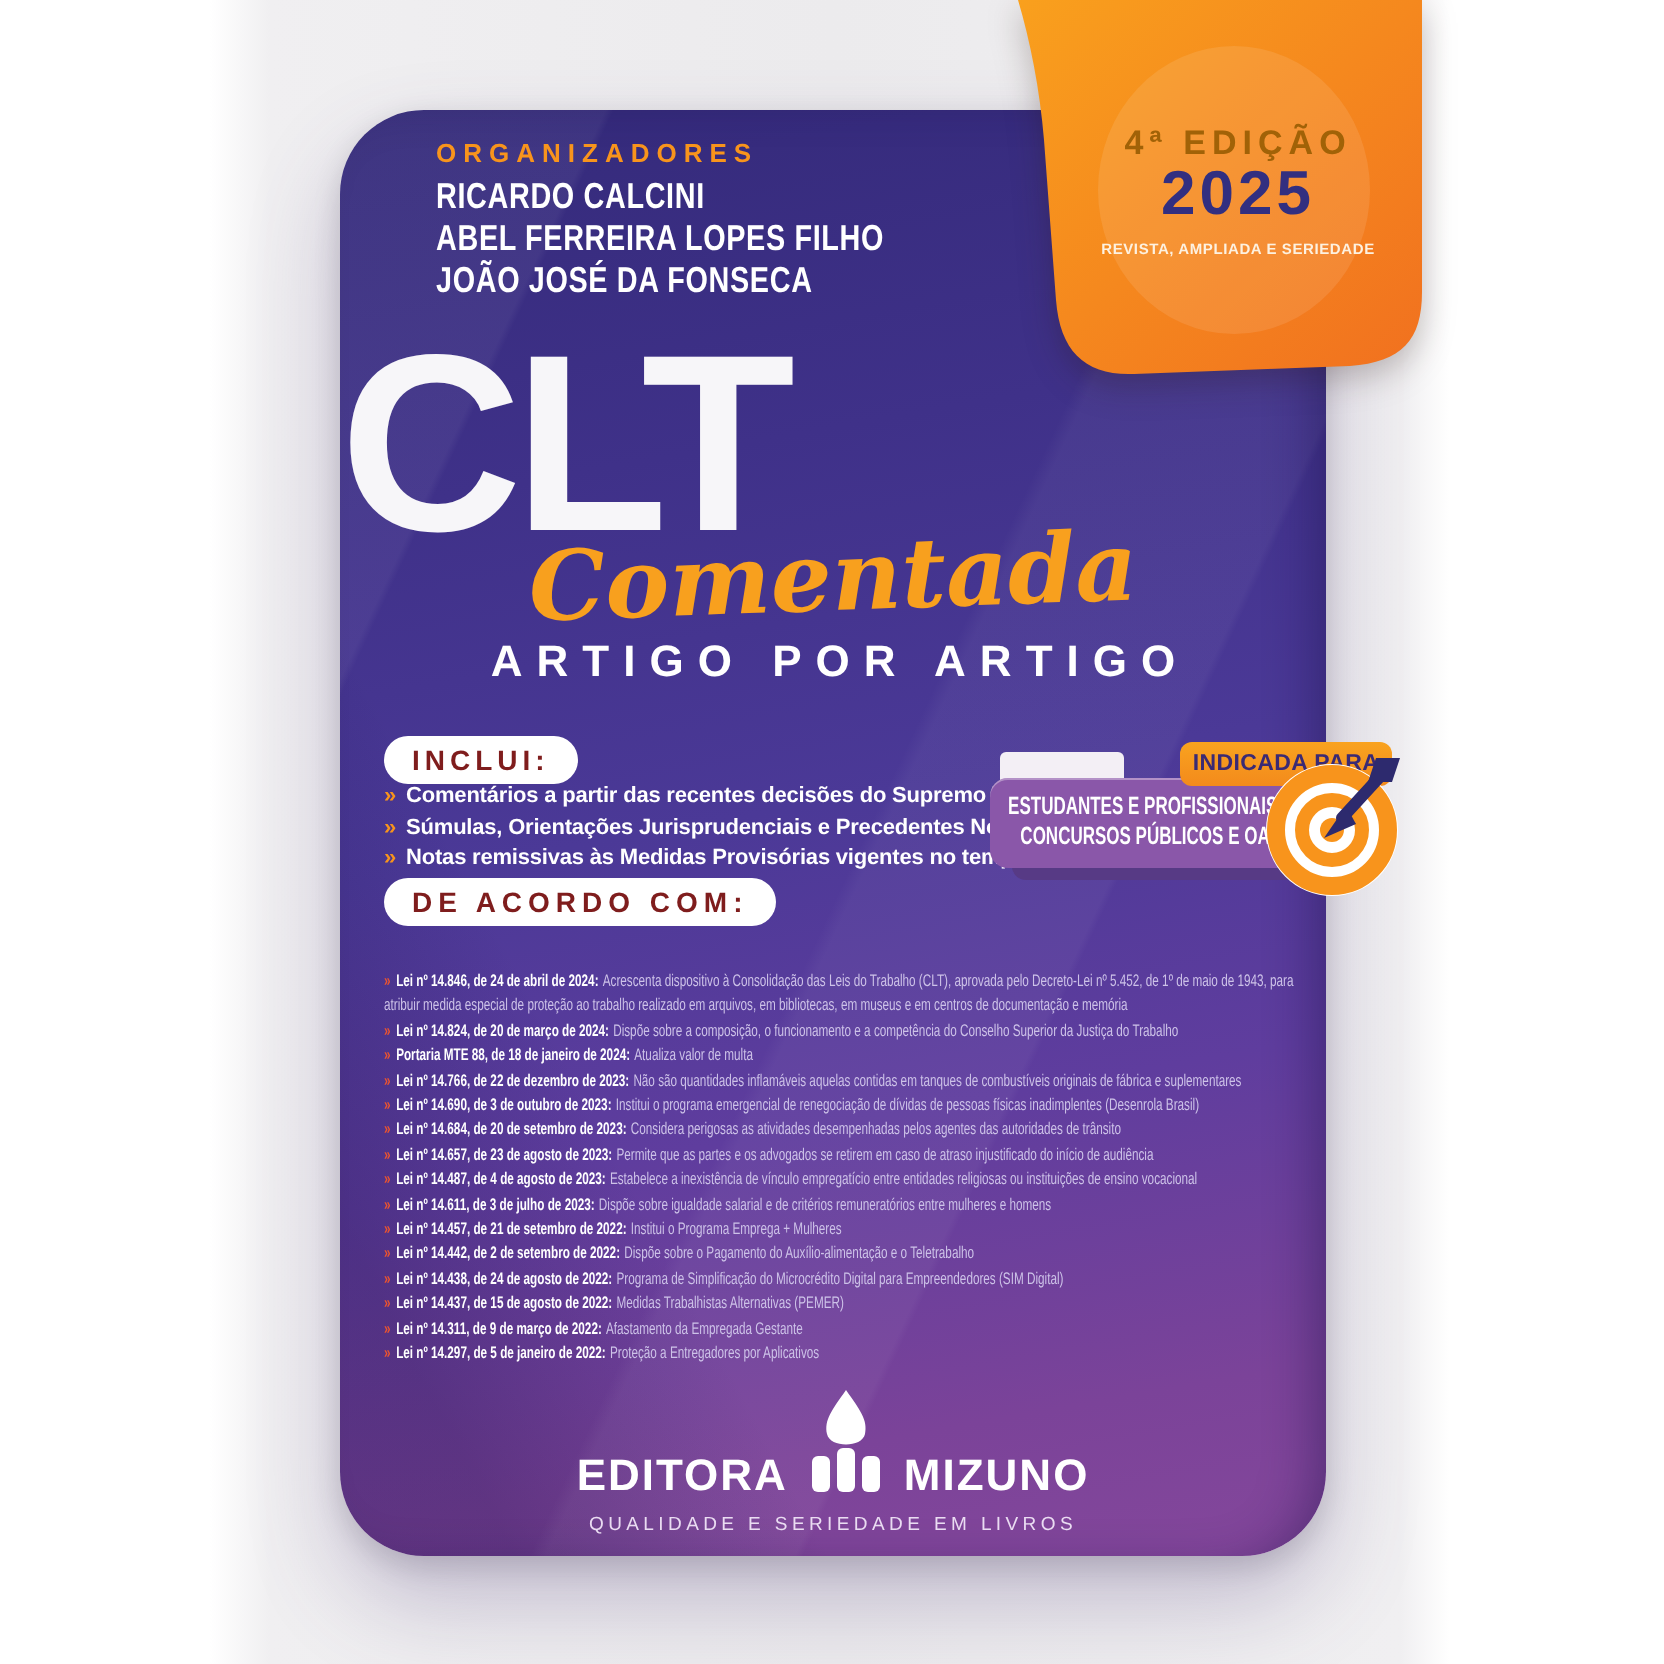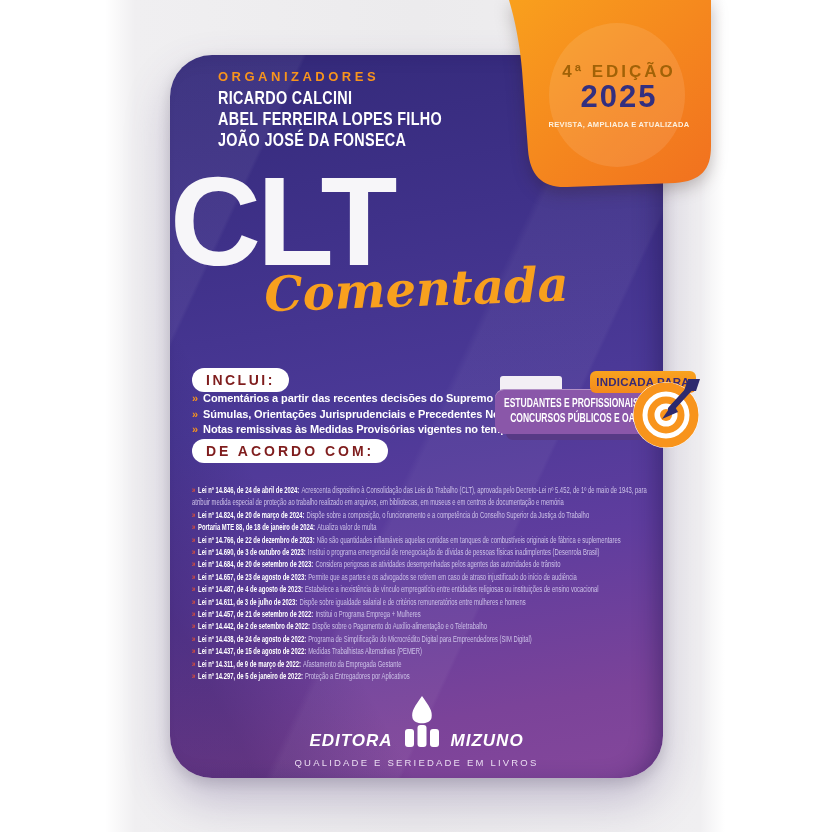--- a/index.html
+++ b/index.html
@@ -53,21 +53,21 @@
   .laws{position:absolute;left:22px;top:429px;width:655px;
     transform:scaleX(0.70);transform-origin:0 0;
     font-size:8.4px;line-height:12.4px;color:#cdc2e8;}
   .law{margin:0;}
   .law::before{content:"»";color:#ea5430;font-weight:bold;margin-right:4px;}
   .law-lead{font-weight:bold;color:#ffffff;margin-right:3px;}
 
   
   .logo-block{position:absolute;left:0;right:0;top:642px;text-align:center;}
   .logo-row{display:flex;align-items:flex-end;justify-content:center;gap:7px;height:56px;}
-  .logo-word{font-size:17px;font-weight:800;color:#ffffff;letter-spacing:1px;line-height:1;padding-bottom:4px;font-style:italic;}
+  .logo-word{font-size:22px;font-weight:800;color:#ffffff;letter-spacing:1px;line-height:1;padding-bottom:4px;}
   .logo-tagline{margin-top:4px;font-size:9.5px;letter-spacing:2.2px;color:#eadcf2;}
 
   
   .ribbon{position:absolute;left:505px;top:0;width:215px;height:195px;z-index:5;
     filter:drop-shadow(0 6px 8px rgba(40,20,10,0.25));}
   .ribbon svg{position:absolute;left:0;top:0;}
   .ribbon-edition{position:absolute;left:14px;top:62px;width:200px;text-align:center;
     font-size:17px;font-weight:800;color:#a16207;letter-spacing:3px;}
   .ribbon-year{position:absolute;left:14px;top:79px;width:200px;text-align:center;
     font-size:31px;font-weight:800;color:#322f80;letter-spacing:2px;}
@@ -98,20 +98,21 @@
 
     <div class="org-label">ORGANIZADORES</div>
     <div class="org-names">
       <div>RICARDO CALCINI</div>
       <div>ABEL FERREIRA LOPES FILHO</div>
       <div>JOÃO JOSÉ DA FONSECA</div>
     </div>
 
     <div class="title-main">CLT</div>
     <div class="title-script">Comentada</div>
+    <div class="title-sub">ARTIGO POR ARTIGO</div>
 
     <div class="pill pill-inclui">INCLUI:</div>
     <div class="inclui-list">
       <div class="inclui-item">Comentários a partir das recentes decisões do Supremo Tribunal Federal</div>
       <div class="inclui-item">Súmulas, Orientações Jurisprudenciais e Precedentes Normativos do TST</div>
       <div class="inclui-item">Notas remissivas às Medidas Provisórias vigentes no tempo</div>
     </div>
 
     <div class="pill pill-acordo">DE ACORDO COM:</div>
 
@@ -156,21 +157,21 @@
         <linearGradient id="og" x1="0" y1="0" x2="1" y2="1">
           <stop offset="0" stop-color="#f9a01d"></stop>
           <stop offset="1" stop-color="#f1701f"></stop>
         </linearGradient>
       </defs>
       <path d="M4,0 C10,20 15,45 17,70 L23,150 C25,176 38,188 62,187 L170,183 C196,181 206,170 206,146 L206,0 Z" fill="url(#og)"></path>
       <ellipse cx="112" cy="95" rx="68" ry="72" fill="rgba(255,255,255,0.10)"></ellipse>
     </svg>
     <div class="ribbon-edition">4ª EDIÇÃO</div>
     <div class="ribbon-year">2025</div>
-    <div class="ribbon-sub">REVISTA, AMPLIADA E ATUALIZADA</div>
+    <div class="ribbon-sub">REVISTA, AMPLIADA E SERIEDADE</div>
   </div>
 
   <div class="indicada">
     <div class="sheet"></div>
     <div class="ind-stack"></div>
     <div class="ind-box">
       <div class="ind-text">
         <div>ESTUDANTES E PROFISSIONAIS,</div>
         <div>CONCURSOS PÚBLICOS E OAB</div>
       </div>

